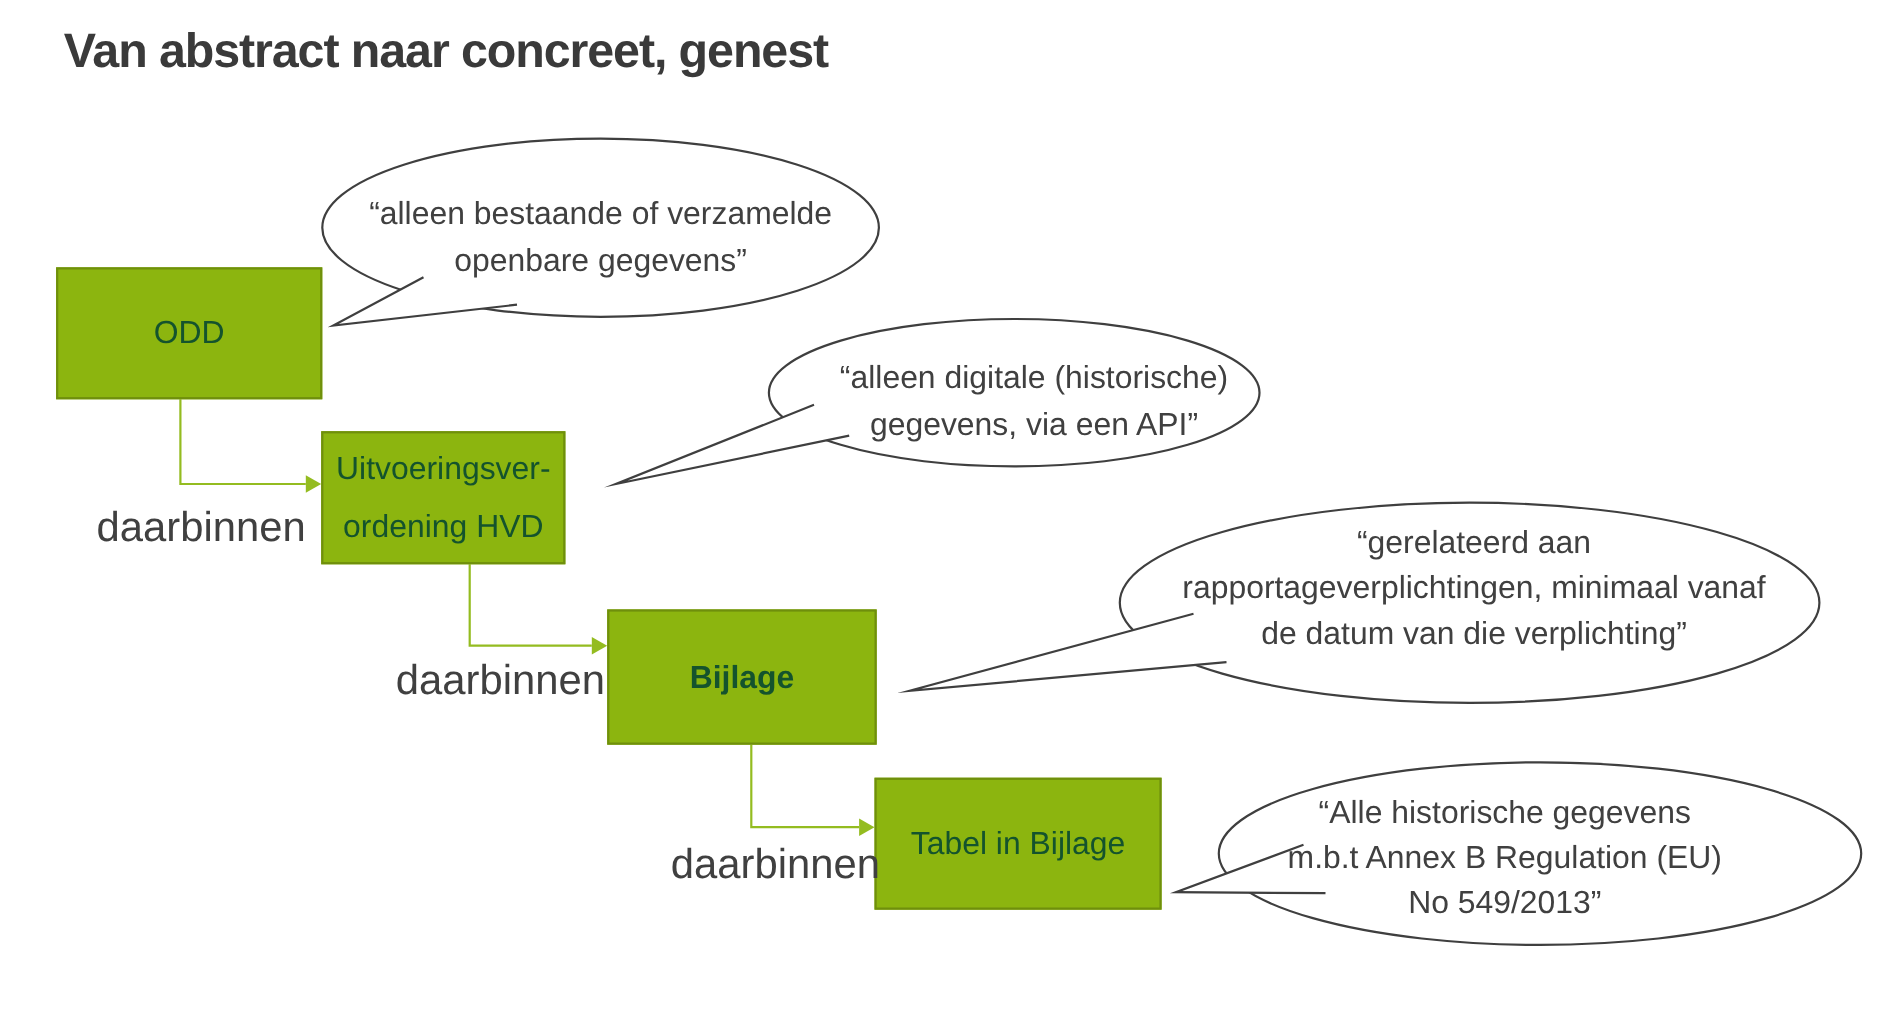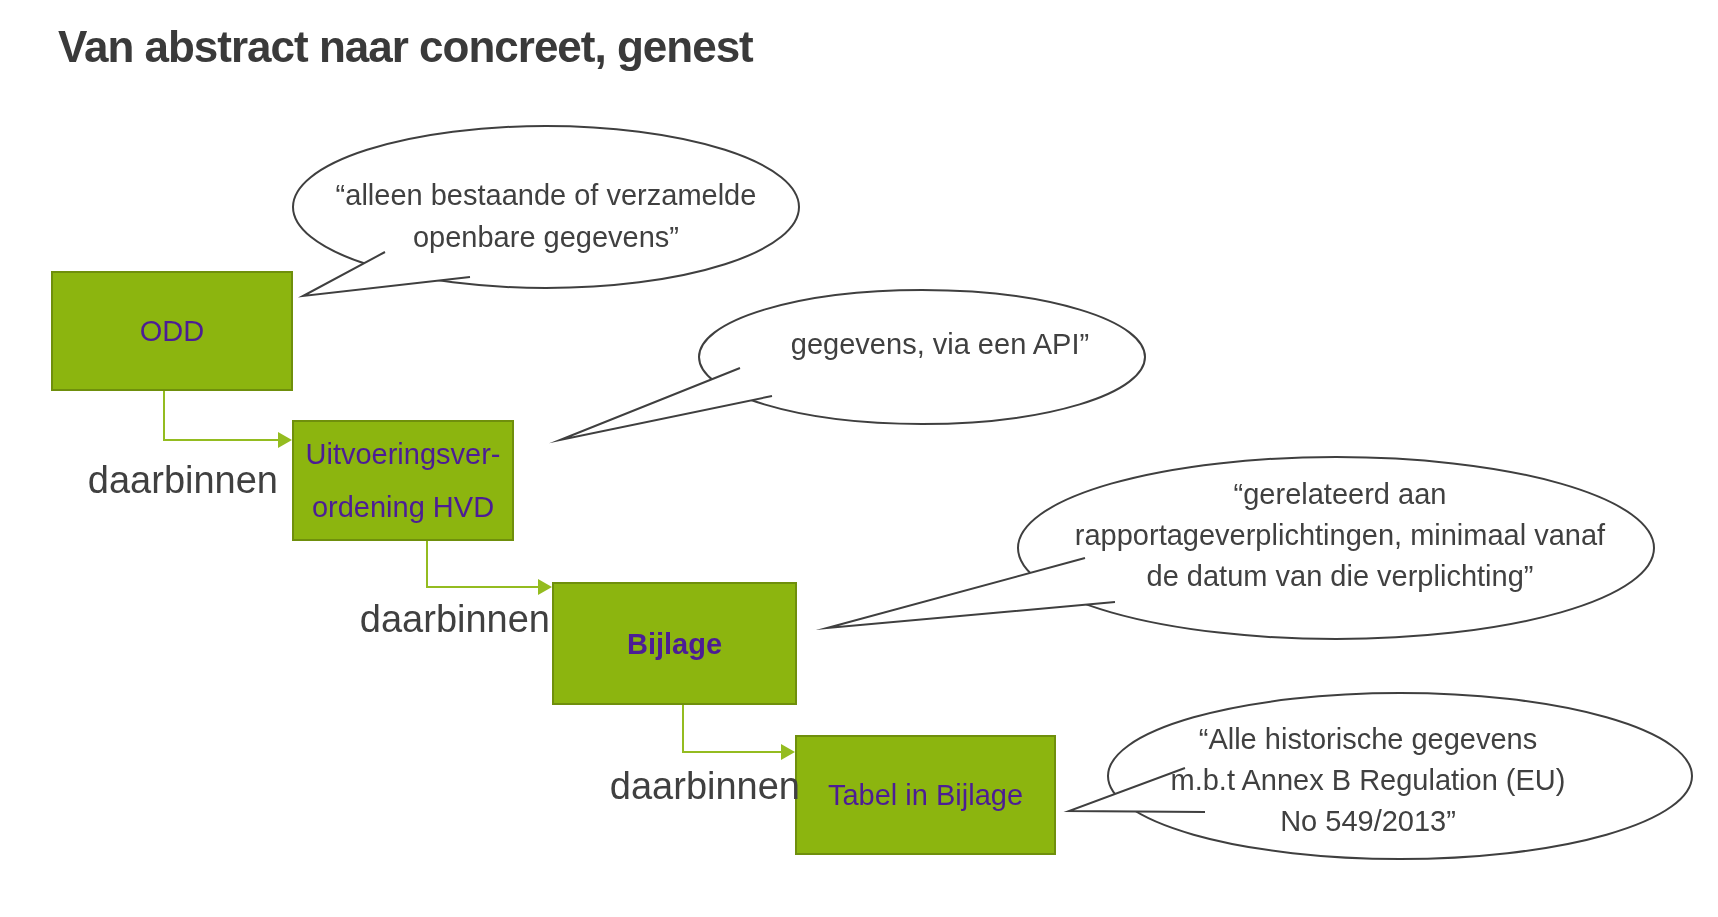--- a/index.html
+++ b/index.html
@@ -10,24 +10,23 @@
   }
   .layer { position:absolute; left:0; top:0; width:1718px; height:917px; z-index:1; }
   .title {
     position:absolute; left:58px; top:22px; z-index:2;
     font-size:44px; font-weight:700; letter-spacing:-1px;
     color:#3a3a3a;
   }
   .node {
     position:absolute; z-index:2;
     background:var(--box_fill); border:2px solid var(--box_border);
-    color:#4c1d95; font-size:29px; line-height:38px;
+    color:#14532d; font-size:29px; line-height:38px;
     display:flex; flex-direction:column; align-items:center; justify-content:center;
     text-align:center;
-    margin-top:28px;
   }
   .node-odd    { left:51px;  top:243px; width:242px; height:120px; }
   .node-hvd    { left:292px; top:392px; width:222px; height:121px;gap:15px; }
   .node-bijlage{ left:552px; top:554px; width:245px; height:123px;font-weight:bold; }
   .node-tabel  { left:795px; top:707px; width:261px; height:120px; }
   .edge-label {
     position:absolute; z-index:2; width:240px;
     color:var(--text_dark); font-size:38px; text-align:right;
   }
   .edge-label-1 { left:38px;  top:459px; }
@@ -104,20 +103,21 @@
 
   <div class="edge-label edge-label-1">daarbinnen</div>
   <div class="edge-label edge-label-2">daarbinnen</div>
   <div class="edge-label edge-label-3">daarbinnen</div>
 
   <div class="callout-text callout-text-1">
     <span>“alleen bestaande of verzamelde</span>
     <span>openbare gegevens”</span>
   </div>
   <div class="callout-text callout-text-2">
+    <span>“alleen digitale (historische)</span>
     <span>gegevens, via een API”</span>
   </div>
   <div class="callout-text callout-text-3">
     <span>“gerelateerd aan</span>
     <span>rapportageverplichtingen, minimaal vanaf</span>
     <span>de datum van die verplichting”</span>
   </div>
   <div class="callout-text callout-text-4">
     <span>“Alle historische gegevens</span>
     <span>m.b.t Annex B Regulation (EU)</span>

